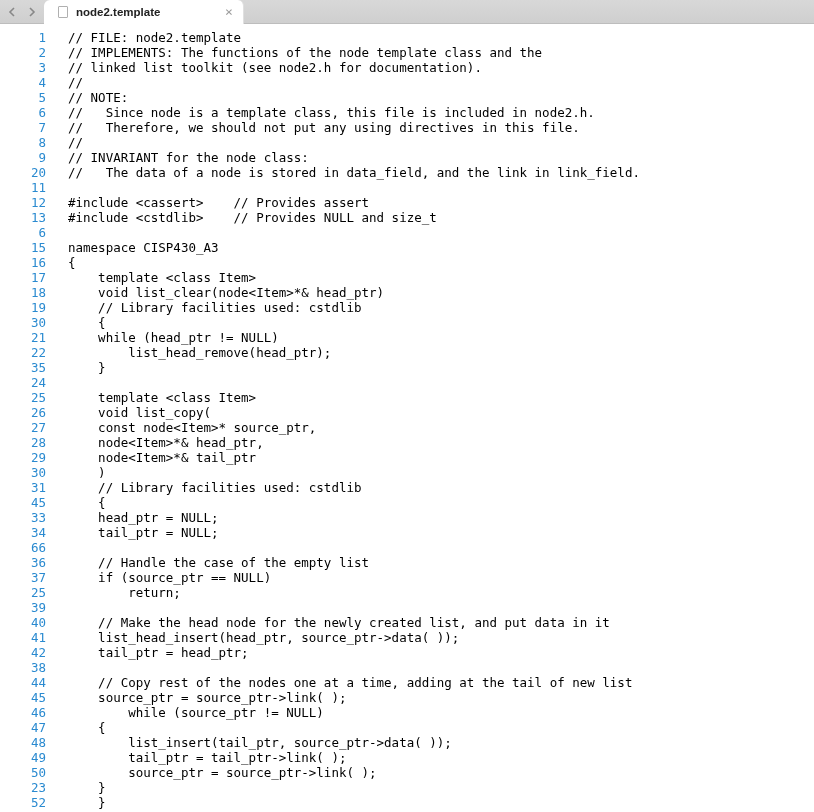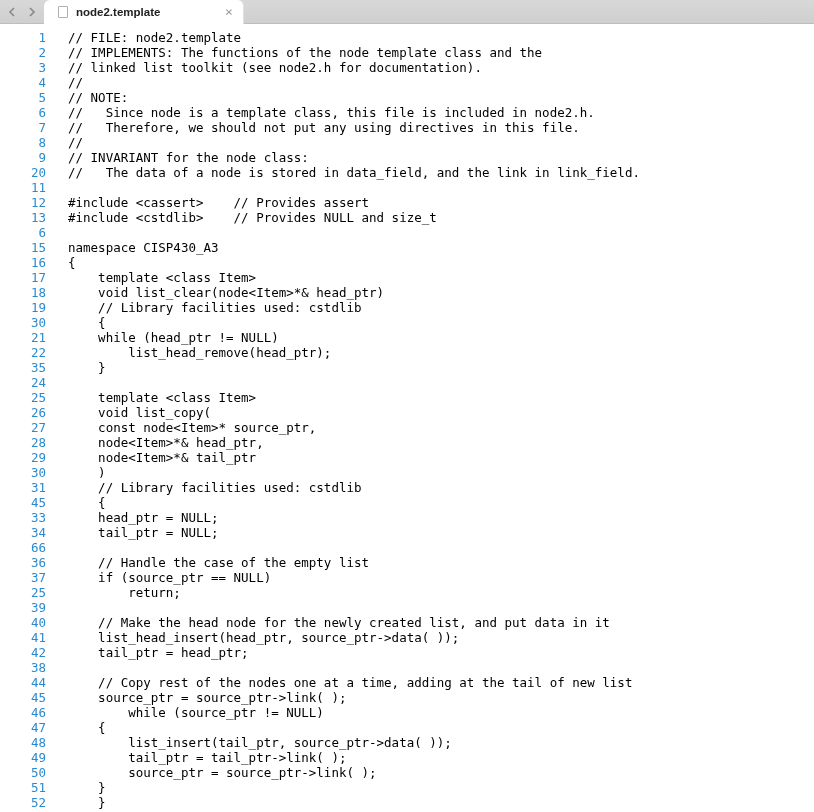--- a/index.html
+++ b/index.html
@@ -171,17 +171,17 @@
       <div class="ln">41</div>
       <div class="ln">42</div>
       <div class="ln">38</div>
       <div class="ln">44</div>
       <div class="ln">45</div>
       <div class="ln">46</div>
       <div class="ln">47</div>
       <div class="ln">48</div>
       <div class="ln">49</div>
       <div class="ln">50</div>
-      <div class="ln">51</div>
+      <div class="ln">23</div>
       <div class="ln">52</div>
     </div>
   <div class="code" id="code"><div class="cl">// FILE: node2.template</div><div class="cl">// IMPLEMENTS: The functions of the node template class and the</div><div class="cl">// linked list toolkit (see node2.h for documentation).</div><div class="cl">//</div><div class="cl">// NOTE:</div><div class="cl">//   Since node is a template class, this file is included in node2.h.</div><div class="cl">//   Therefore, we should not put any using directives in this file.</div><div class="cl">//</div><div class="cl">// INVARIANT for the node class:</div><div class="cl">//   The data of a node is stored in data_field, and the link in link_field.</div><div class="cl"></div><div class="cl">#include &lt;cassert&gt;    // Provides assert</div><div class="cl">#include &lt;cstdlib&gt;    // Provides NULL and size_t</div><div class="cl"></div><div class="cl">namespace CISP430_A3</div><div class="cl">{</div><div class="cl">    template &lt;class Item&gt;</div><div class="cl">    void list_clear(node&lt;Item&gt;*&amp; head_ptr)</div><div class="cl">    // Library facilities used: cstdlib</div><div class="cl">    {</div><div class="cl">    while (head_ptr != NULL)</div><div class="cl">        list_head_remove(head_ptr);</div><div class="cl">    }</div><div class="cl"></div><div class="cl">    template &lt;class Item&gt;</div><div class="cl">    void list_copy(</div><div class="cl">    const node&lt;Item&gt;* source_ptr,</div><div class="cl">    node&lt;Item&gt;*&amp; head_ptr,</div><div class="cl">    node&lt;Item&gt;*&amp; tail_ptr</div><div class="cl">    )</div><div class="cl">    // Library facilities used: cstdlib</div><div class="cl">    {</div><div class="cl">    head_ptr = NULL;</div><div class="cl">    tail_ptr = NULL;</div><div class="cl"></div><div class="cl">    // Handle the case of the empty list</div><div class="cl">    if (source_ptr == NULL)</div><div class="cl">        return;</div><div class="cl"></div><div class="cl">    // Make the head node for the newly created list, and put data in it</div><div class="cl">    list_head_insert(head_ptr, source_ptr-&gt;data( ));</div><div class="cl">    tail_ptr = head_ptr;</div><div class="cl"></div><div class="cl">    // Copy rest of the nodes one at a time, adding at the tail of new list</div><div class="cl">    source_ptr = source_ptr-&gt;link( );</div><div class="cl">        while (source_ptr != NULL)</div><div class="cl">    {</div><div class="cl">        list_insert(tail_ptr, source_ptr-&gt;data( ));</div><div class="cl">        tail_ptr = tail_ptr-&gt;link( );</div><div class="cl">        source_ptr = source_ptr-&gt;link( );</div><div class="cl">    }</div><div class="cl">    }</div></div>
 </div>
 
 </body></html>

